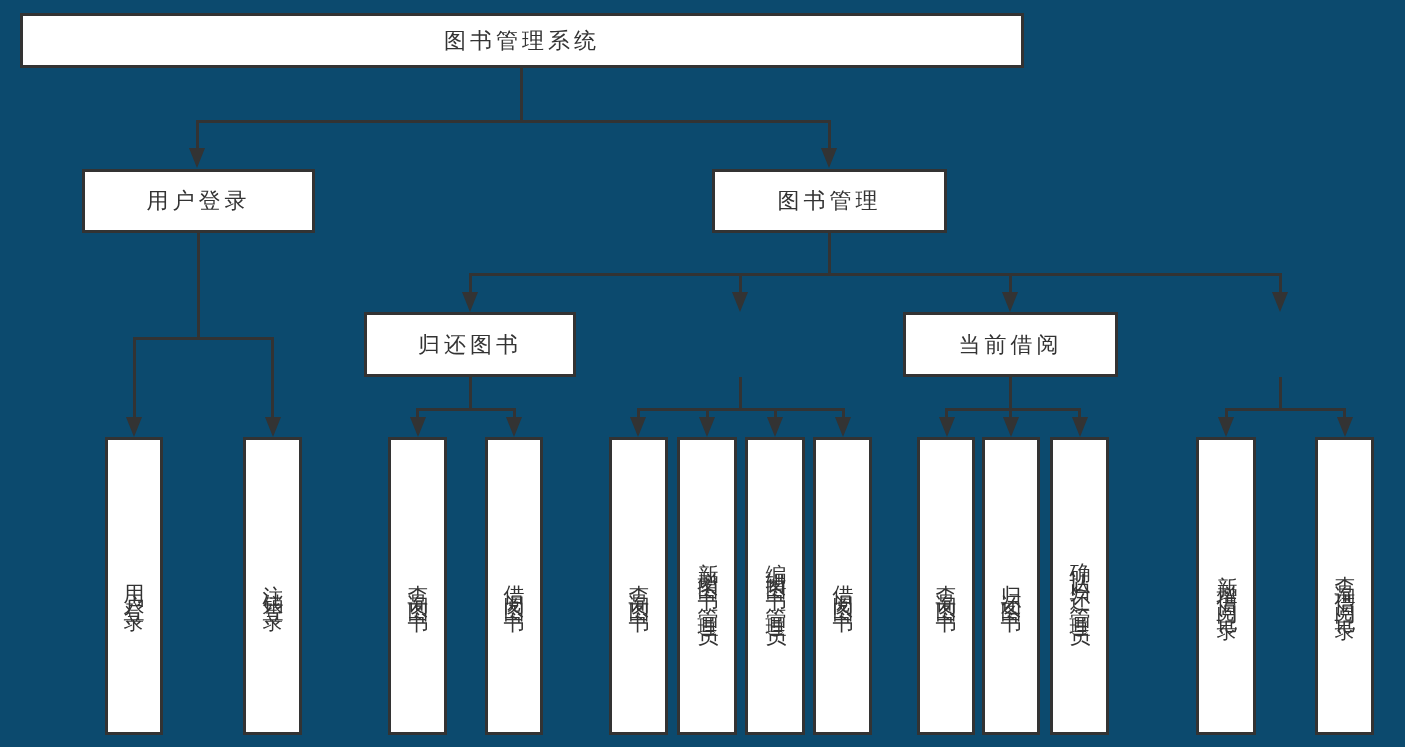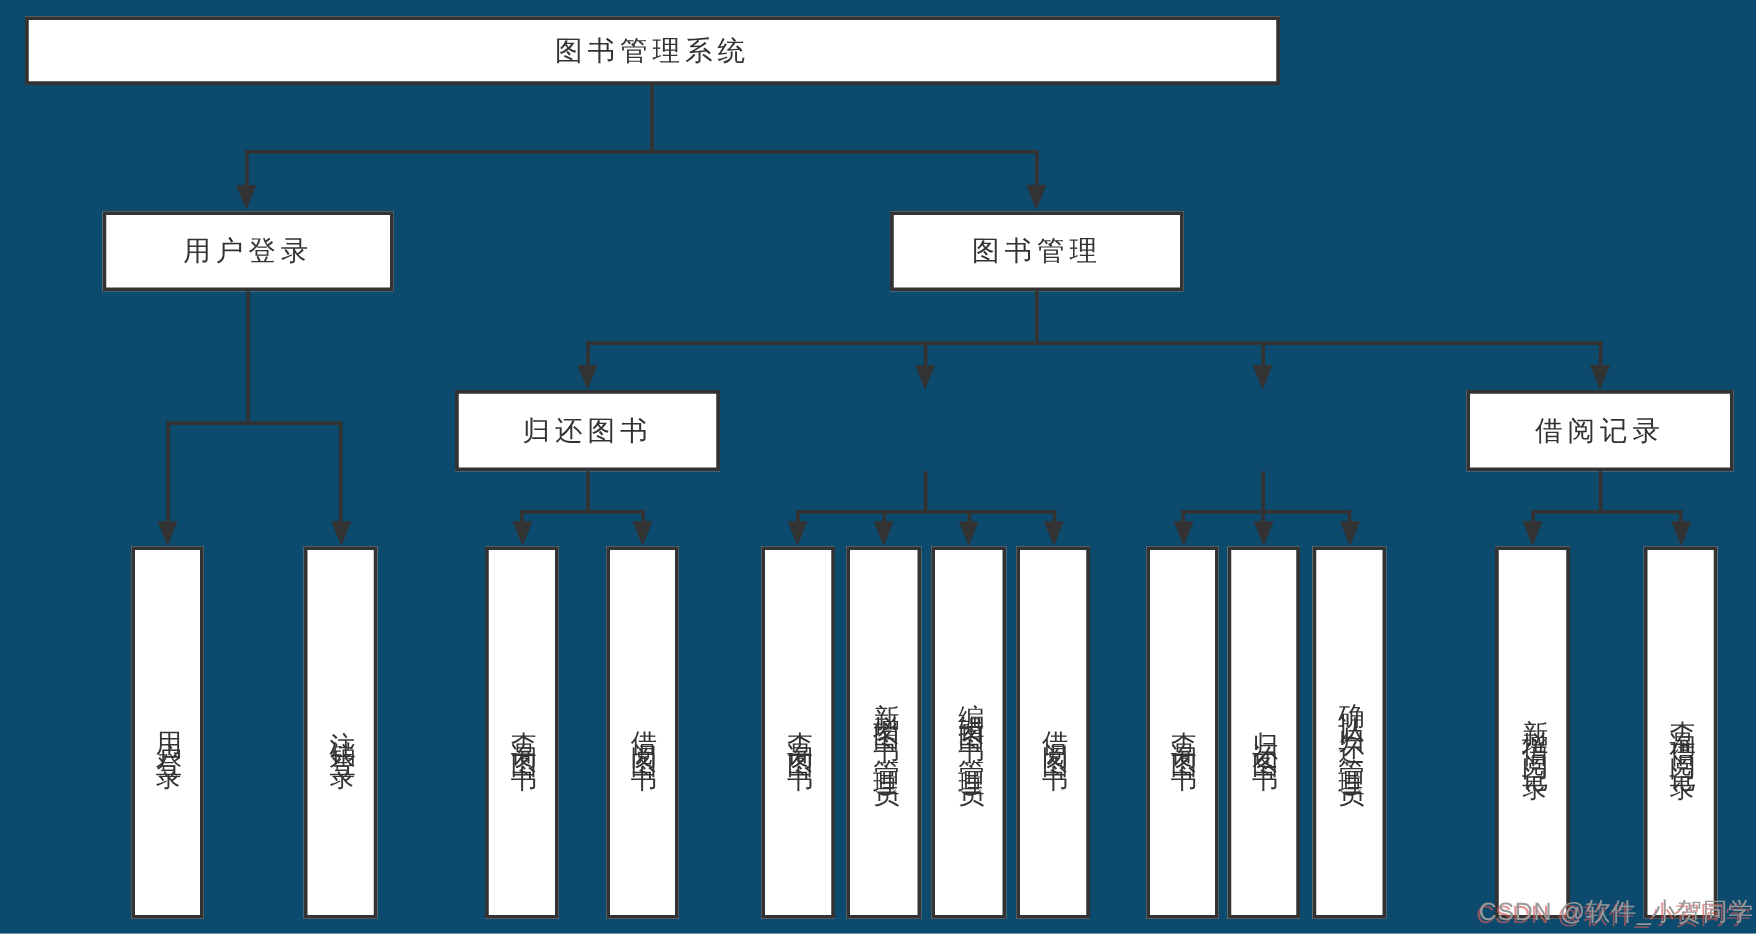--- a/index.html
+++ b/index.html
@@ -59,21 +59,21 @@
   <div class="vline" style="left:469px;top:273px;height:21px;"></div>
   <div class="vline" style="left:739px;top:273px;height:21px;"></div>
   <div class="vline" style="left:1009px;top:273px;height:21px;"></div>
   <div class="vline" style="left:1279px;top:273px;height:21px;"></div>
   <div class="arrow" style="left:462px;top:292px;"></div>
   <div class="arrow" style="left:732px;top:292px;"></div>
   <div class="arrow" style="left:1002px;top:292px;"></div>
   <div class="arrow" style="left:1272px;top:292px;"></div>
 
   <div class="box" style="left:364px;top:312px;width:212px;height:65px;">归还图书</div>
-  <div class="box" style="left:1173px;top:312px;width:214px;height:65px;">借阅记录</div>
+  <div class="box" style="left:903px;top:312px;width:215px;height:65px;">当前借阅</div>
 
   <div class="vline" style="left:469px;top:377px;height:33px;"></div>
   <div class="hline" style="left:416px;top:408px;width:100px;"></div>
   <div class="vline" style="left:416px;top:408px;height:11px;"></div>
   <div class="vline" style="left:513px;top:408px;height:11px;"></div>
   <div class="arrow" style="left:410px;top:417px;"></div>
   <div class="arrow" style="left:506px;top:417px;"></div>
 
   <div class="vline" style="left:739px;top:377px;height:33px;"></div>
   <div class="hline" style="left:637px;top:408px;width:208px;"></div>
@@ -112,15 +112,14 @@
   <div class="vbox" style="left:745px;top:437px;width:60px;height:298px;">编辑图书（管理员）</div>
   <div class="vbox" style="left:813px;top:437px;width:59px;height:298px;">借阅图书</div>
 
   <div class="vbox" style="left:917px;top:437px;width:58px;height:298px;">查询图书</div>
   <div class="vbox" style="left:982px;top:437px;width:58px;height:298px;">归还图书</div>
   <div class="vbox" style="left:1050px;top:437px;width:59px;height:298px;">确认归还（管理员）</div>
 
   <div class="vbox" style="left:1196px;top:437px;width:60px;height:298px;">新增借阅记录</div>
   <div class="vbox" style="left:1315px;top:437px;width:59px;height:298px;">查询借阅记录</div>
 
-  <div class="watermark">CSDN @软件_小贺同学</div>
 
 </div>
 
 </body></html>

